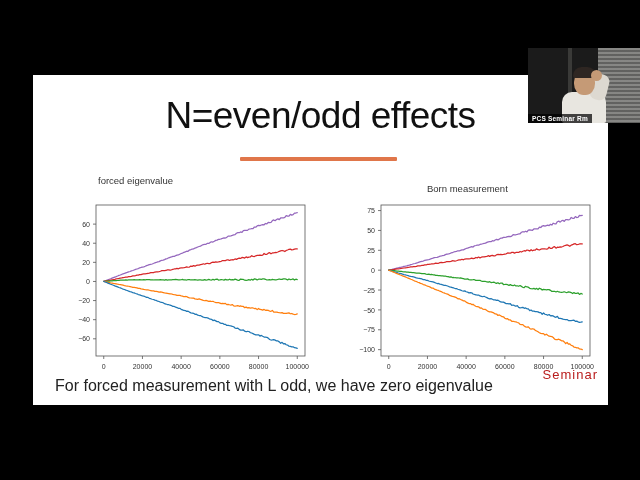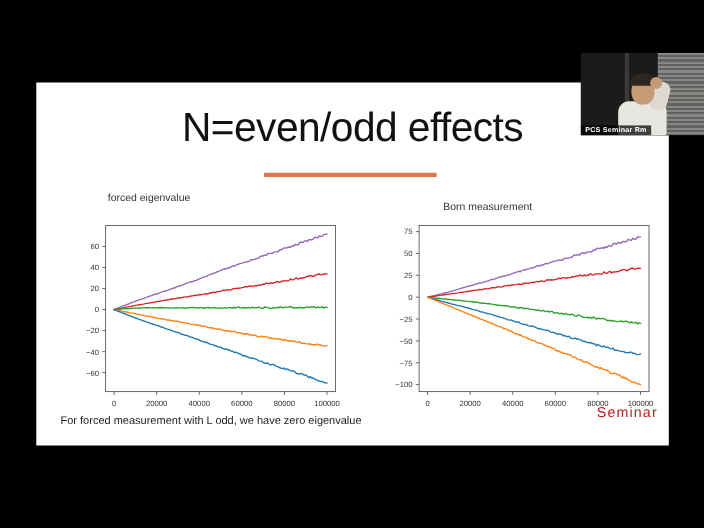--- a/index.html
+++ b/index.html
@@ -13,28 +13,28 @@
 
   #slide-title{position:absolute;left:0;top:20px;width:575px;text-align:center;
                font-size:37px;font-weight:300;color:#111;letter-spacing:-0.5px;
                font-family:"Liberation Sans",sans-serif;white-space:nowrap;}
 
   #title-rule{position:absolute;left:207px;top:82px;width:157px;height:4px;
               background:#e0764a;border-radius:1px;}
 
   .chart-title{position:absolute;font-size:9.5px;color:#333;white-space:nowrap;}
   #chart-left-title{left:65px;top:100px;}
-  #chart-right-title{left:370px;top:108px;}
+  #chart-right-title{left:394px;top:108px;}
 
   .chart-wrap{position:absolute;}
   #chart-left{left:25px;top:122px;width:255px;height:185px;}
   #chart-right{left:310px;top:122px;width:255px;height:185px;}
   .chart-wrap svg{display:block;width:100%;height:100%;}
 
-  #slide-caption{position:absolute;left:22px;top:302px;font-size:10px;
+  #slide-caption{position:absolute;left:22px;top:302px;font-size:16px;
                  color:#222;white-space:nowrap;}
 
   #watermark{position:absolute;right:10px;top:292px;font-size:13px;
              color:#b91c1c;letter-spacing:1px;white-space:nowrap;}
 
   
   #webcam{position:absolute;left:528px;top:48px;width:112px;height:75px;
           overflow:hidden;background:#171717;}
   #wc-wall{position:absolute;left:0;top:0;width:100%;height:100%;
            background:#1b1b1b;}

